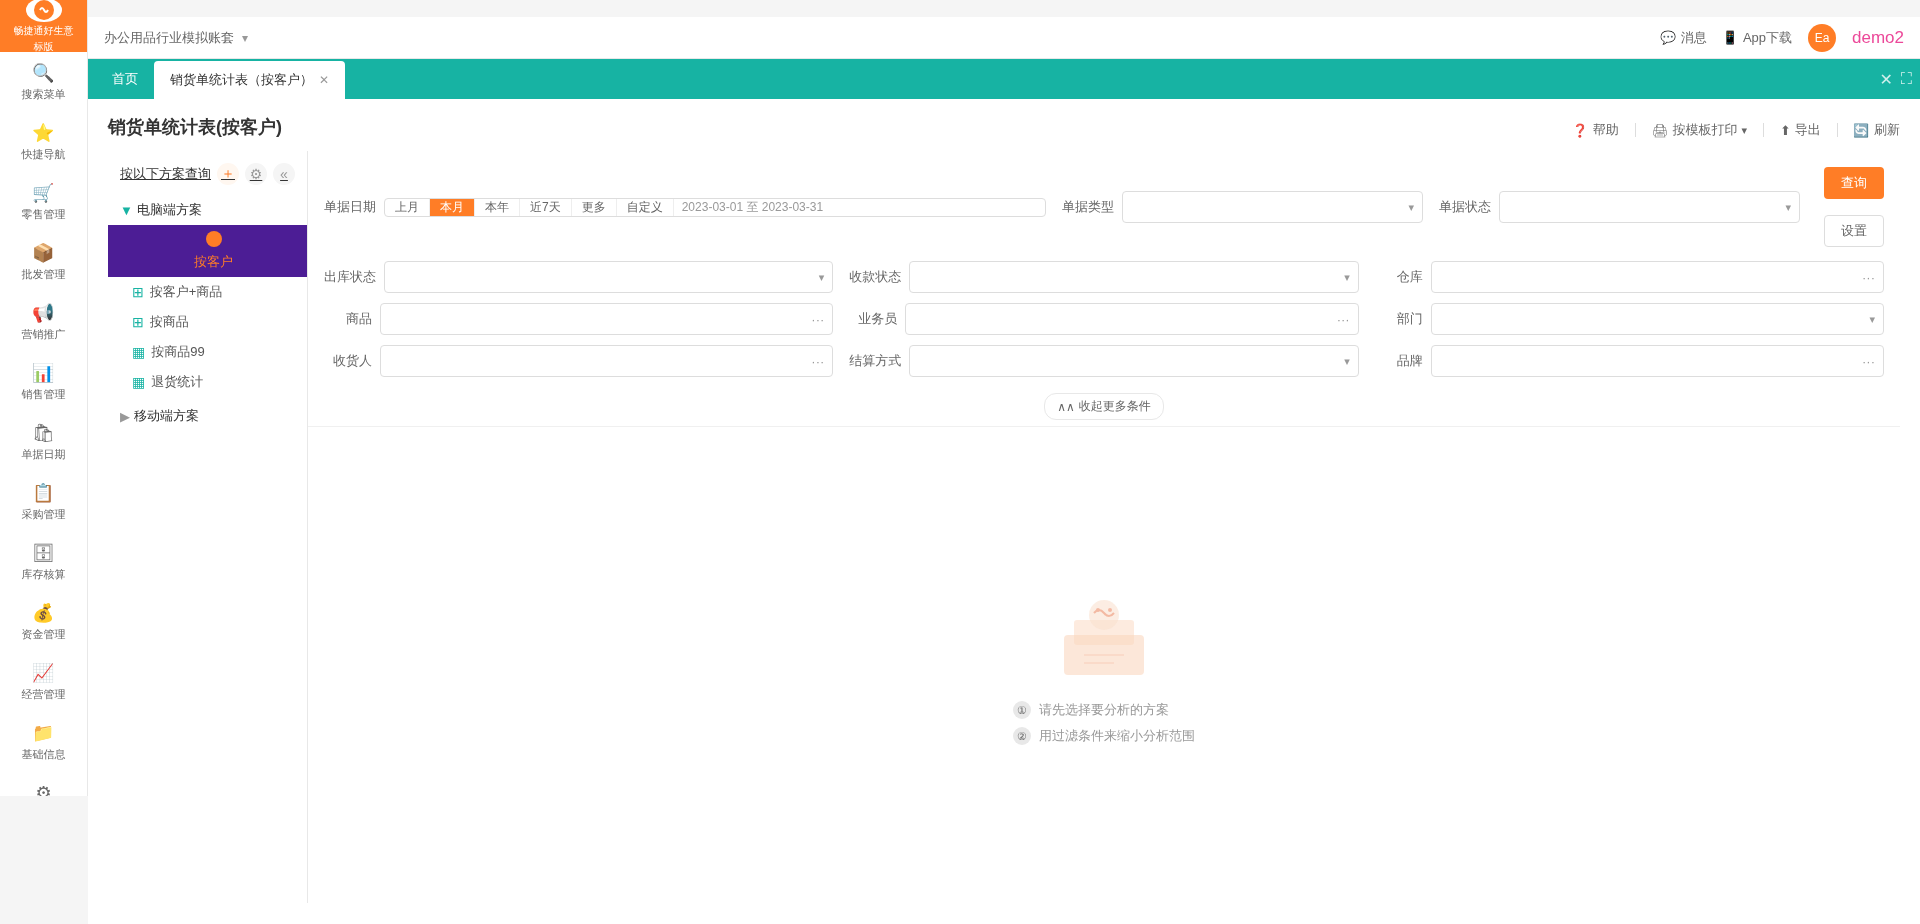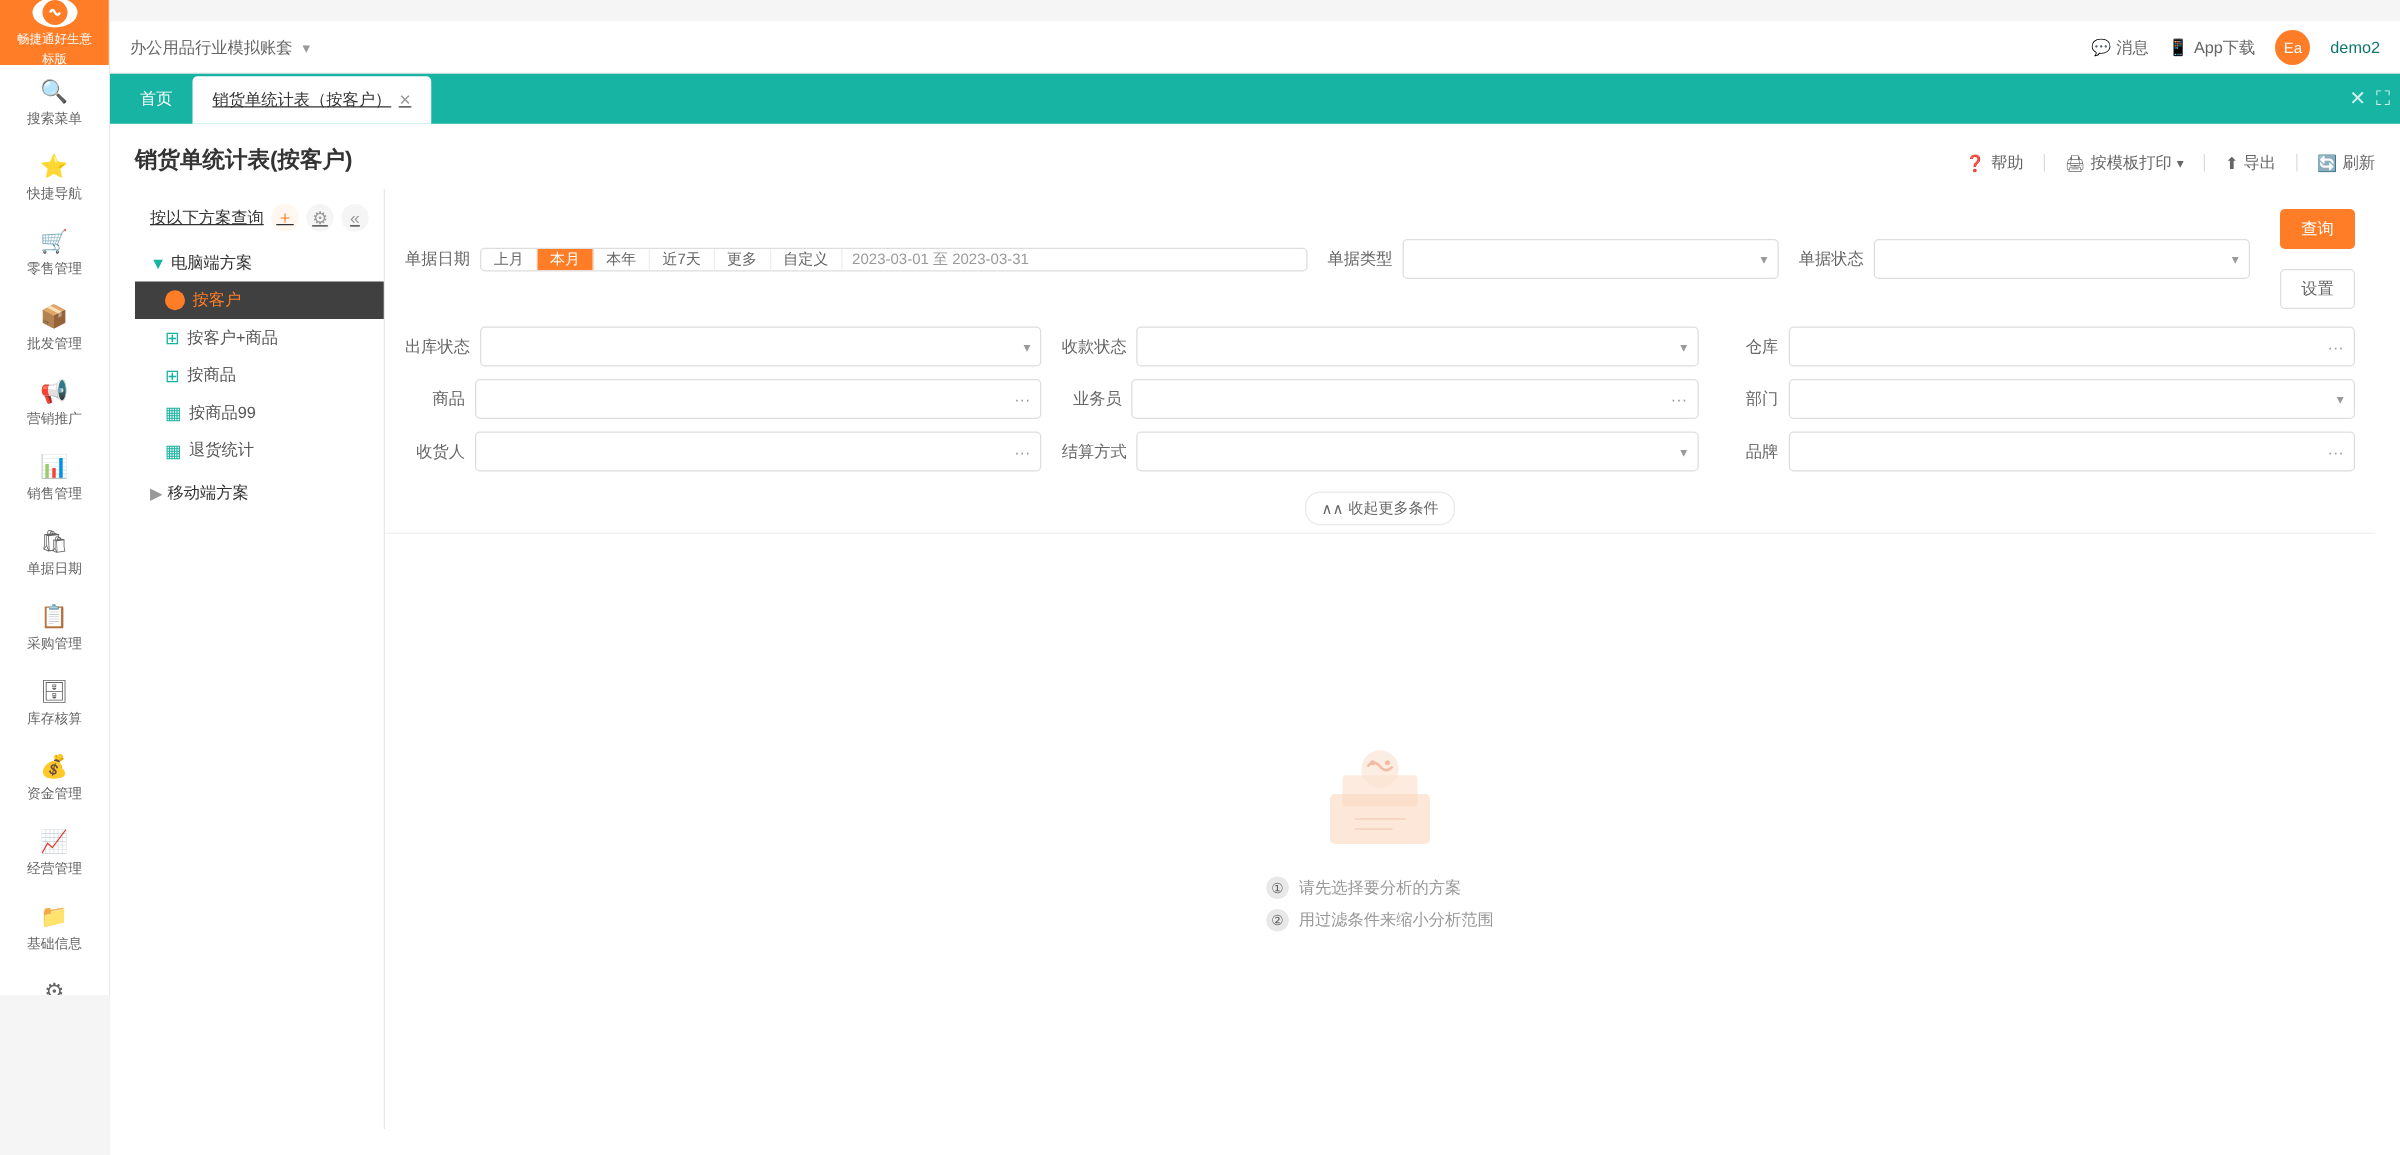--- a/index.html
+++ b/index.html
@@ -25,21 +25,21 @@
     .topbar-title { font-size: 13px; color: #666; }
     .topbar-arrow { color: #999; font-size: 12px; }
     .topbar-right { display: flex; align-items: center; gap: 16px; }
     .topbar-btn { display: flex; align-items: center; gap: 4px; color: #666; font-size: 13px; cursor: pointer; }
     .avatar { width: 28px; height: 28px; border-radius: 50%; background: #ff7d26; display: flex; align-items: center; justify-content: center; color: #fff; font-size: 12px; overflow: hidden; }
 
     
     .tabbar { background: #17b3a3; display: flex; align-items: center; height: 40px; padding: 0 8px; gap: 0; }
     .tab { display: flex; align-items: center; padding: 0 16px; height: 40px; cursor: pointer; color: rgba(255,255,255,0.8); font-size: 13px; gap: 6px; }
     .tab.home { color: #fff; }
-    .tab.active { background: #fff; color: #333; border-radius: 4px 4px 0 0; height: 38px; margin-top: 2px; text-decoration: underline; }
+    .tab.active { background: #fff; color: #333; border-radius: 4px 4px 0 0; height: 38px; margin-top: 2px; }
     .tab-close { color: #999; font-size: 12px; cursor: pointer; }
     .tabbar-actions { margin-left: auto; display: flex; align-items: center; gap: 8px; }
     .tabbar-action-btn { color: #fff; background: none; border: none; cursor: pointer; font-size: 16px; opacity: 0.8; }
 
     
     .page-content { flex: 1; background: #f5f5f5; overflow-y: auto; }
     .page-inner { background: #fff; margin: 0; padding: 16px 20px; min-height: calc(924px - 52px - 40px); }
 
     
     .page-header { display: flex; align-items: flex-end; justify-content: space-between; margin-bottom: 12px; }
@@ -54,21 +54,21 @@
     
     .left-panel { width: 200px; background: #fff; border-right: 1px solid #e8e8e8; padding: 8px 0; }
     .panel-header { display: flex; align-items: center; justify-content: space-between; padding: 4px 12px 8px; text-decoration: underline; }
     .panel-header-title { font-size: 13px; color: #333; }
     .panel-header-actions { display: flex; gap: 6px; }
     .panel-btn { width: 22px; height: 22px; border-radius: 50%; display: flex; align-items: center; justify-content: center; cursor: pointer; font-size: 14px; color: #999; background: #f5f5f5; border: none; }
     .panel-btn.orange { background: #fff7f0; color: #ff7d26; }
     .scheme-section { padding: 2px 0; }
     .scheme-title { display: flex; align-items: center; gap: 4px; padding: 6px 12px; font-size: 13px; color: #333; cursor: pointer; }
     .scheme-item { display: flex; align-items: center; gap: 6px; padding: 6px 12px 6px 24px; font-size: 13px; color: #555; cursor: pointer; }
-    .scheme-item.active { color: #ff7d26; background: #404040; }
+    .scheme-item.active { color: #ff7d26; background: #4c1d95; flex-direction: column; }
     .scheme-item .scheme-icon { font-size: 14px; color: #17b3a3; }
     .scheme-item.active .scheme-icon { color: #ff7d26; }
     .scheme-icon-orange { color: #ff7d26 !important; }
     .filter-row { display: flex; align-items: center; gap: 16px; }
     .filter-item { display: flex; align-items: center; gap: 8px; flex: 1; }
     .filter-label { font-size: 13px; color: #666; white-space: nowrap; min-width: 48px; text-align: right; }
     .filter-control { flex: 1; border: 1px solid #ddd; border-radius: 4px; height: 32px; display: flex; align-items: center; padding: 0 8px; background: #fff; position: relative; cursor: pointer; }
     .filter-control .control-placeholder { color: #bbb; font-size: 13px; flex: 1; }
     .filter-control .arrow-icon { color: #999; font-size: 11px; }
     .filter-control .dots-icon { color: #999; font-size: 13px; }
@@ -189,21 +189,21 @@
         <span>💬</span>
         <span>消息</span>
       </div>
       <div class="topbar-btn">
         <span>📱</span>
         <span>App下载</span>
       </div>
       <div class="avatar">
         <span>Ea</span>
       </div>
-      <span style="font-size:13px;color:#0f766e;">demo2</span>
+      <span style="font-size:17px;color:#ec4899;">demo2</span>
     </div>
   </div>
 
   <div class="tabbar">
     <div class="tab home">
       <span>首页</span>
     </div>
     <div class="tab active">
       <span>销货单统计表（按客户）</span>
       <span class="tab-close">✕</span>

